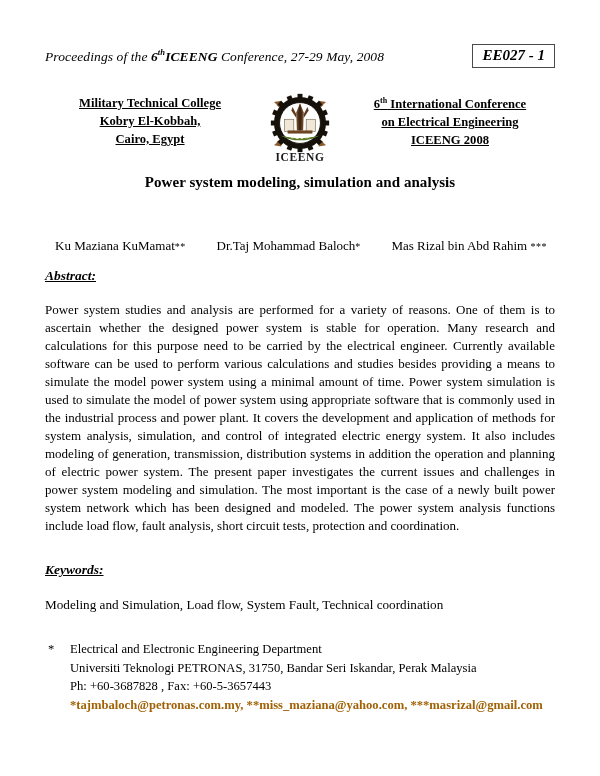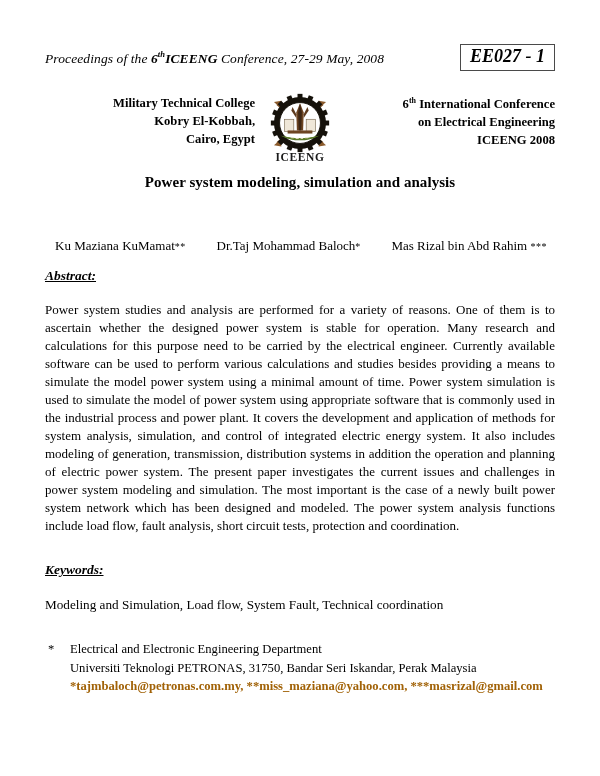--- a/index.html
+++ b/index.html
@@ -48,44 +48,45 @@
     font-size: 8.5px;
     vertical-align: super;
     font-weight: bold;
     font-style: italic;
   }
   .paper-code-box {
     border: 1px solid #4a4a4a;
     padding: 2px 9px 3px 9px;
     font-style: italic;
     font-weight: bold;
-    font-size: 18px;
+    font-size: 15px;
     line-height: 1.1;
     background: #fff;
     text-align: center;
   }
 
   
   .masthead {
     position: absolute;
     left: 45px;
     right: 45px;
     top: 92px;
     height: 76px;
     display: flex;
     align-items: flex-start;
     justify-content: space-between;
   }
   .masthead-col {
     font-weight: bold;
     font-size: 12.6px;
     line-height: 1.42;
-    text-align: right;
+    text-align: center;
     width: 215px;
     padding-top: 3px;
+    text-decoration: underline;
   }
   .masthead-col sup {
     font-size: 8px;
     vertical-align: super;
   }
 
   
   .logo-wrap {
     width: 92px;
     position: relative;
@@ -298,18 +299,19 @@
 
   <div class="section-heading" id="keywords-heading">Keywords:</div>
   <div class="keywords-body">Modeling and Simulation, Load flow, System Fault, Technical coordination</div>
 
   <div class="footnote">
     <div class="footnote-row">
       <div class="footnote-marker">*</div>
       <div class="footnote-lines">
         <div>Electrical and Electronic Engineering Department</div>
         <div>Universiti Teknologi PETRONAS, 31750, Bandar Seri Iskandar, Perak Malaysia</div>
+        <div>Ph: +60-3687828 , Fax: +60-5-3657443</div>
         <div class="email-line" style="color: #a16207;">*tajmbaloch@petronas.com.my, **miss_maziana@yahoo.com, ***masrizal@gmail.com</div>
       </div>
     </div>
   </div>
 
 </div>
 
 </body></html>

